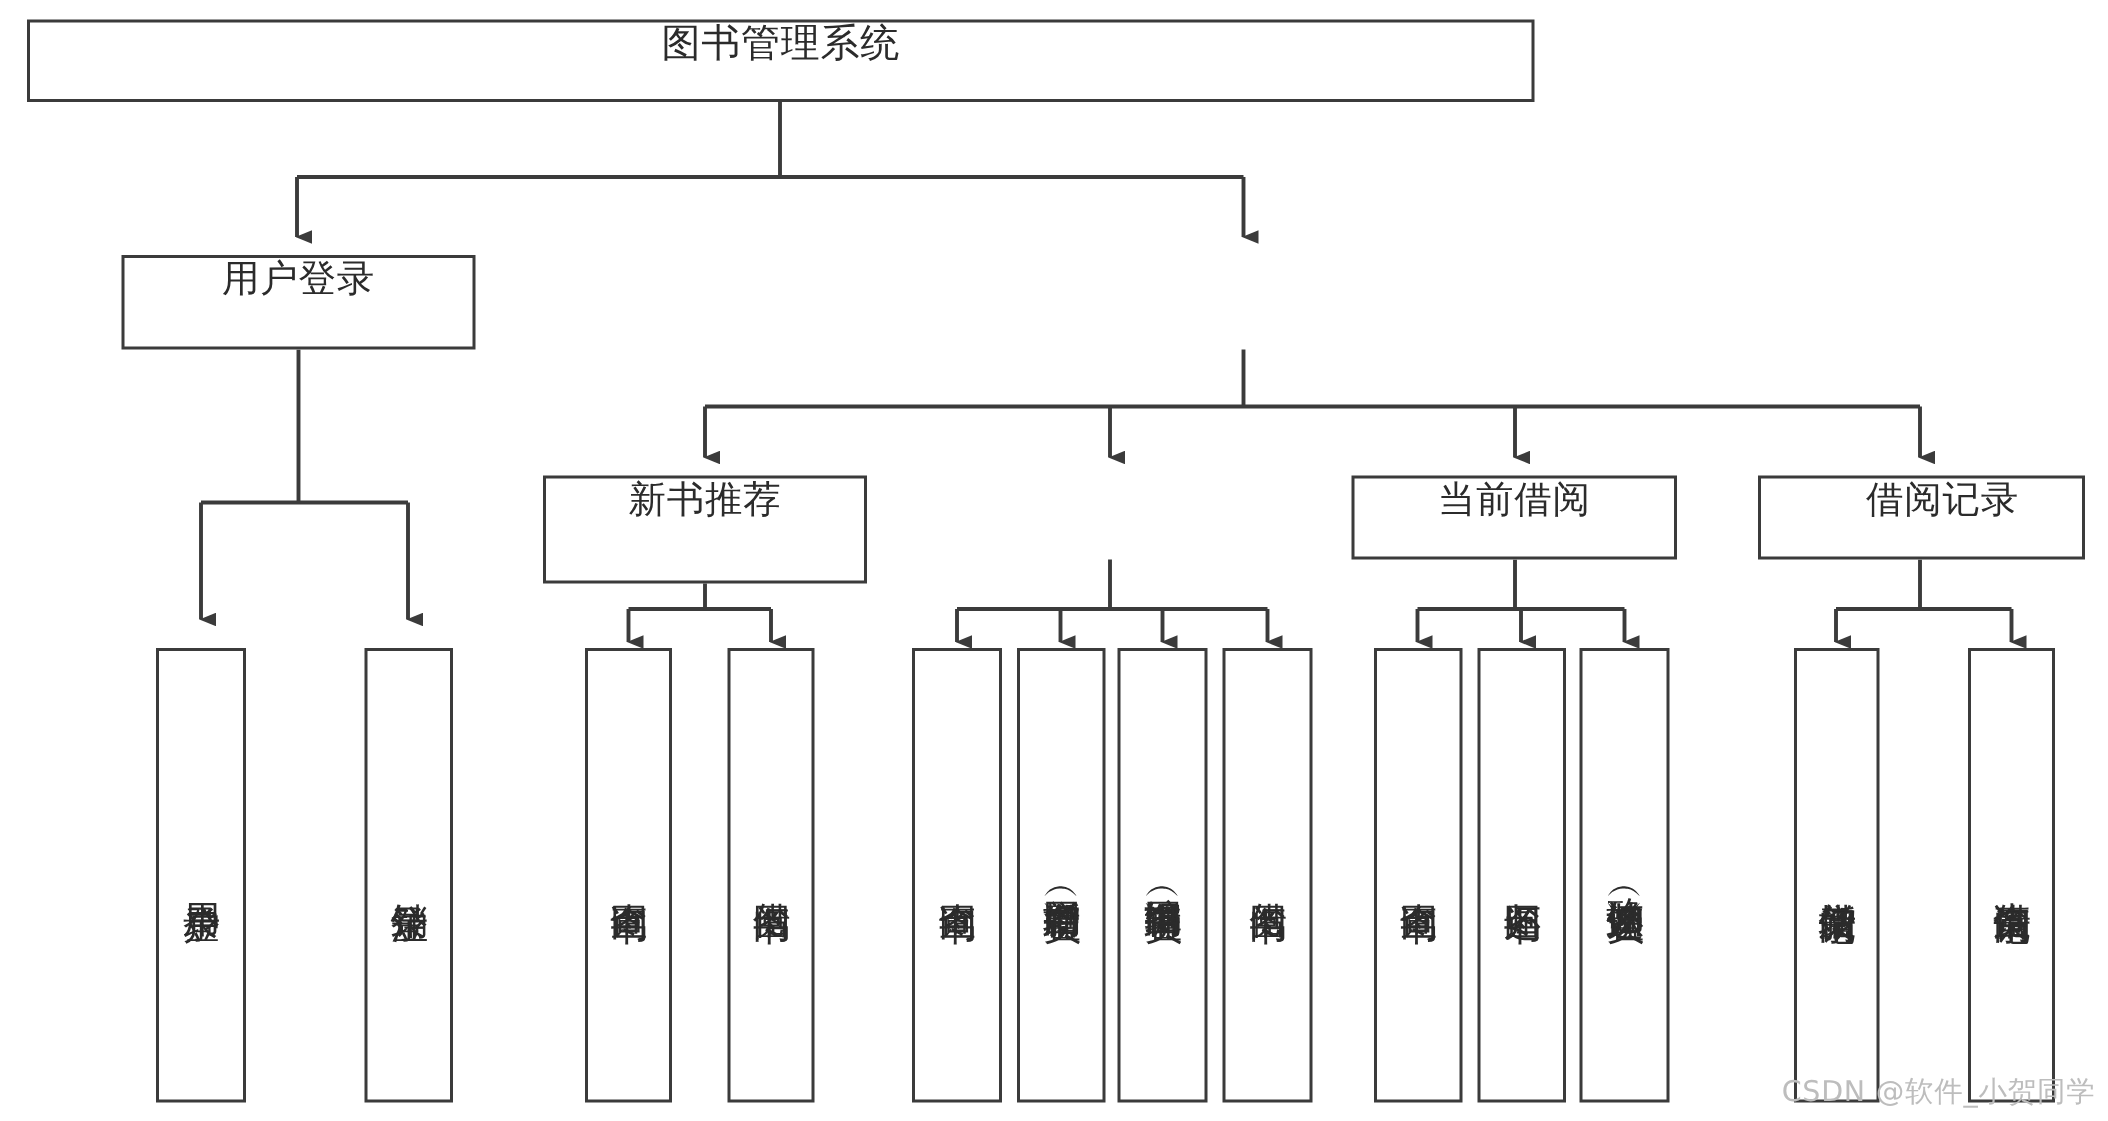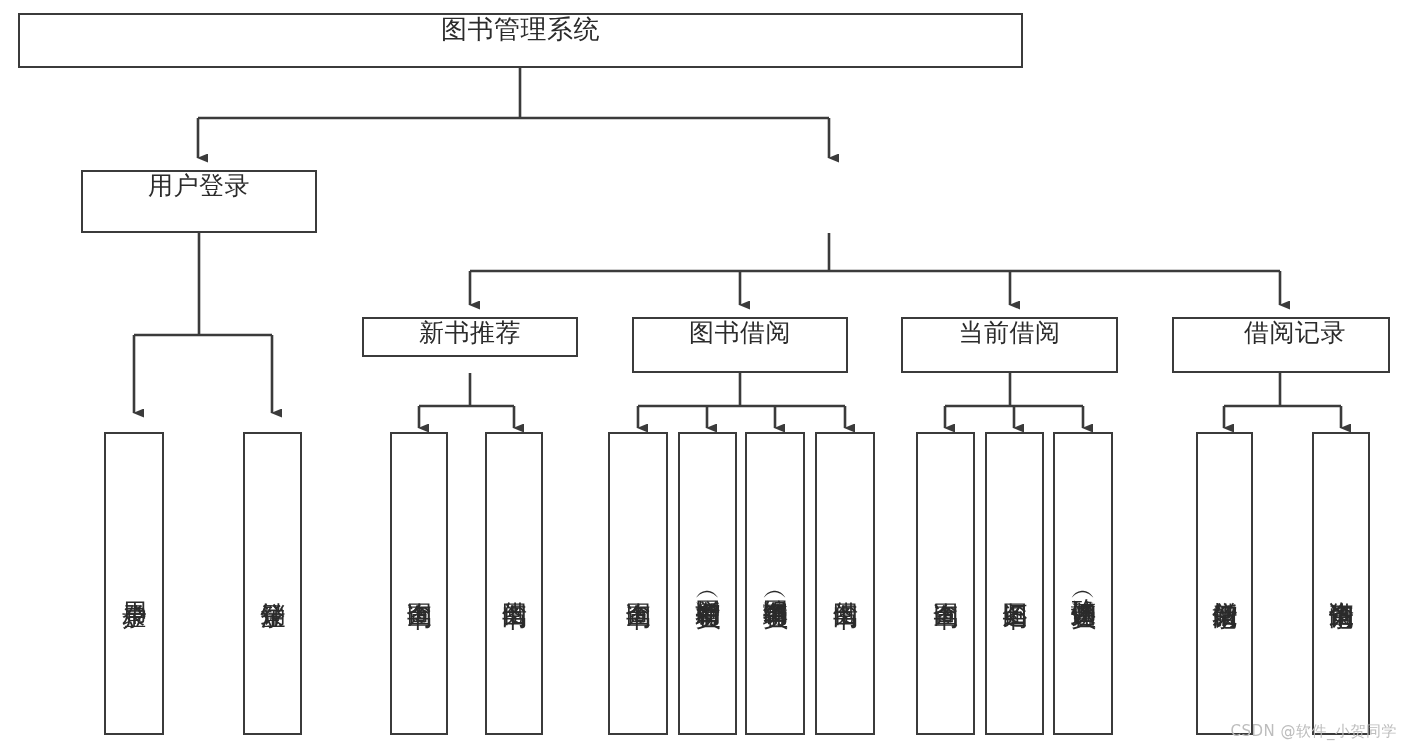--- a/index.html
+++ b/index.html
@@ -56,21 +56,21 @@
     text-orientation: upright;
     white-space: nowrap;
   }
   .node.root {
     font-size: 26px;
   }
   #watermark {
     position: absolute;
     right: 8px;
     bottom: 6px;
-    font-size: 15px;
+    font-size: 19px;
     color: #bdbdbd;
     letter-spacing: 0.5px;
     white-space: nowrap;
     pointer-events: none;
   }
 </style>
 </head>
 <body>
 
 <div id="diagram-root">
@@ -128,25 +128,22 @@
   </svg>
 
   <div class="node horizontal root" style="left:18px; top:13px; width:1005px; height:55px;">
     <span>图书管理系统</span>
   </div>
 
   <div class="node horizontal" style="left:81px; top:170px; width:236px; height:63px;">
     <span>用户登录</span>
   </div>
 
-  <div class="node horizontal" style="left:362px; top:317px; width:216px; height:40px;">
+  <div class="node horizontal" style="left:362px; top:317px; width:216px; height:72px;">
     <span>新书推荐</span>
-  </div>
-  <div class="node horizontal" style="left:632px; top:317px; width:216px; height:56px;">
-    <span>图书借阅</span>
   </div>
   <div class="node horizontal" style="left:901px; top:317px; width:217px; height:56px;">
     <span>当前借阅</span>
   </div>
   <div class="node horizontal" style="left:1172px; top:317px; width:218px; height:56px;padding-left:28px;">
     <span>借阅记录</span>
   </div>
 
   <div class="node vertical" style="left:104px; top:432px; width:60px; height:303px;">
     <span class="vlabel">用户登录</span>

